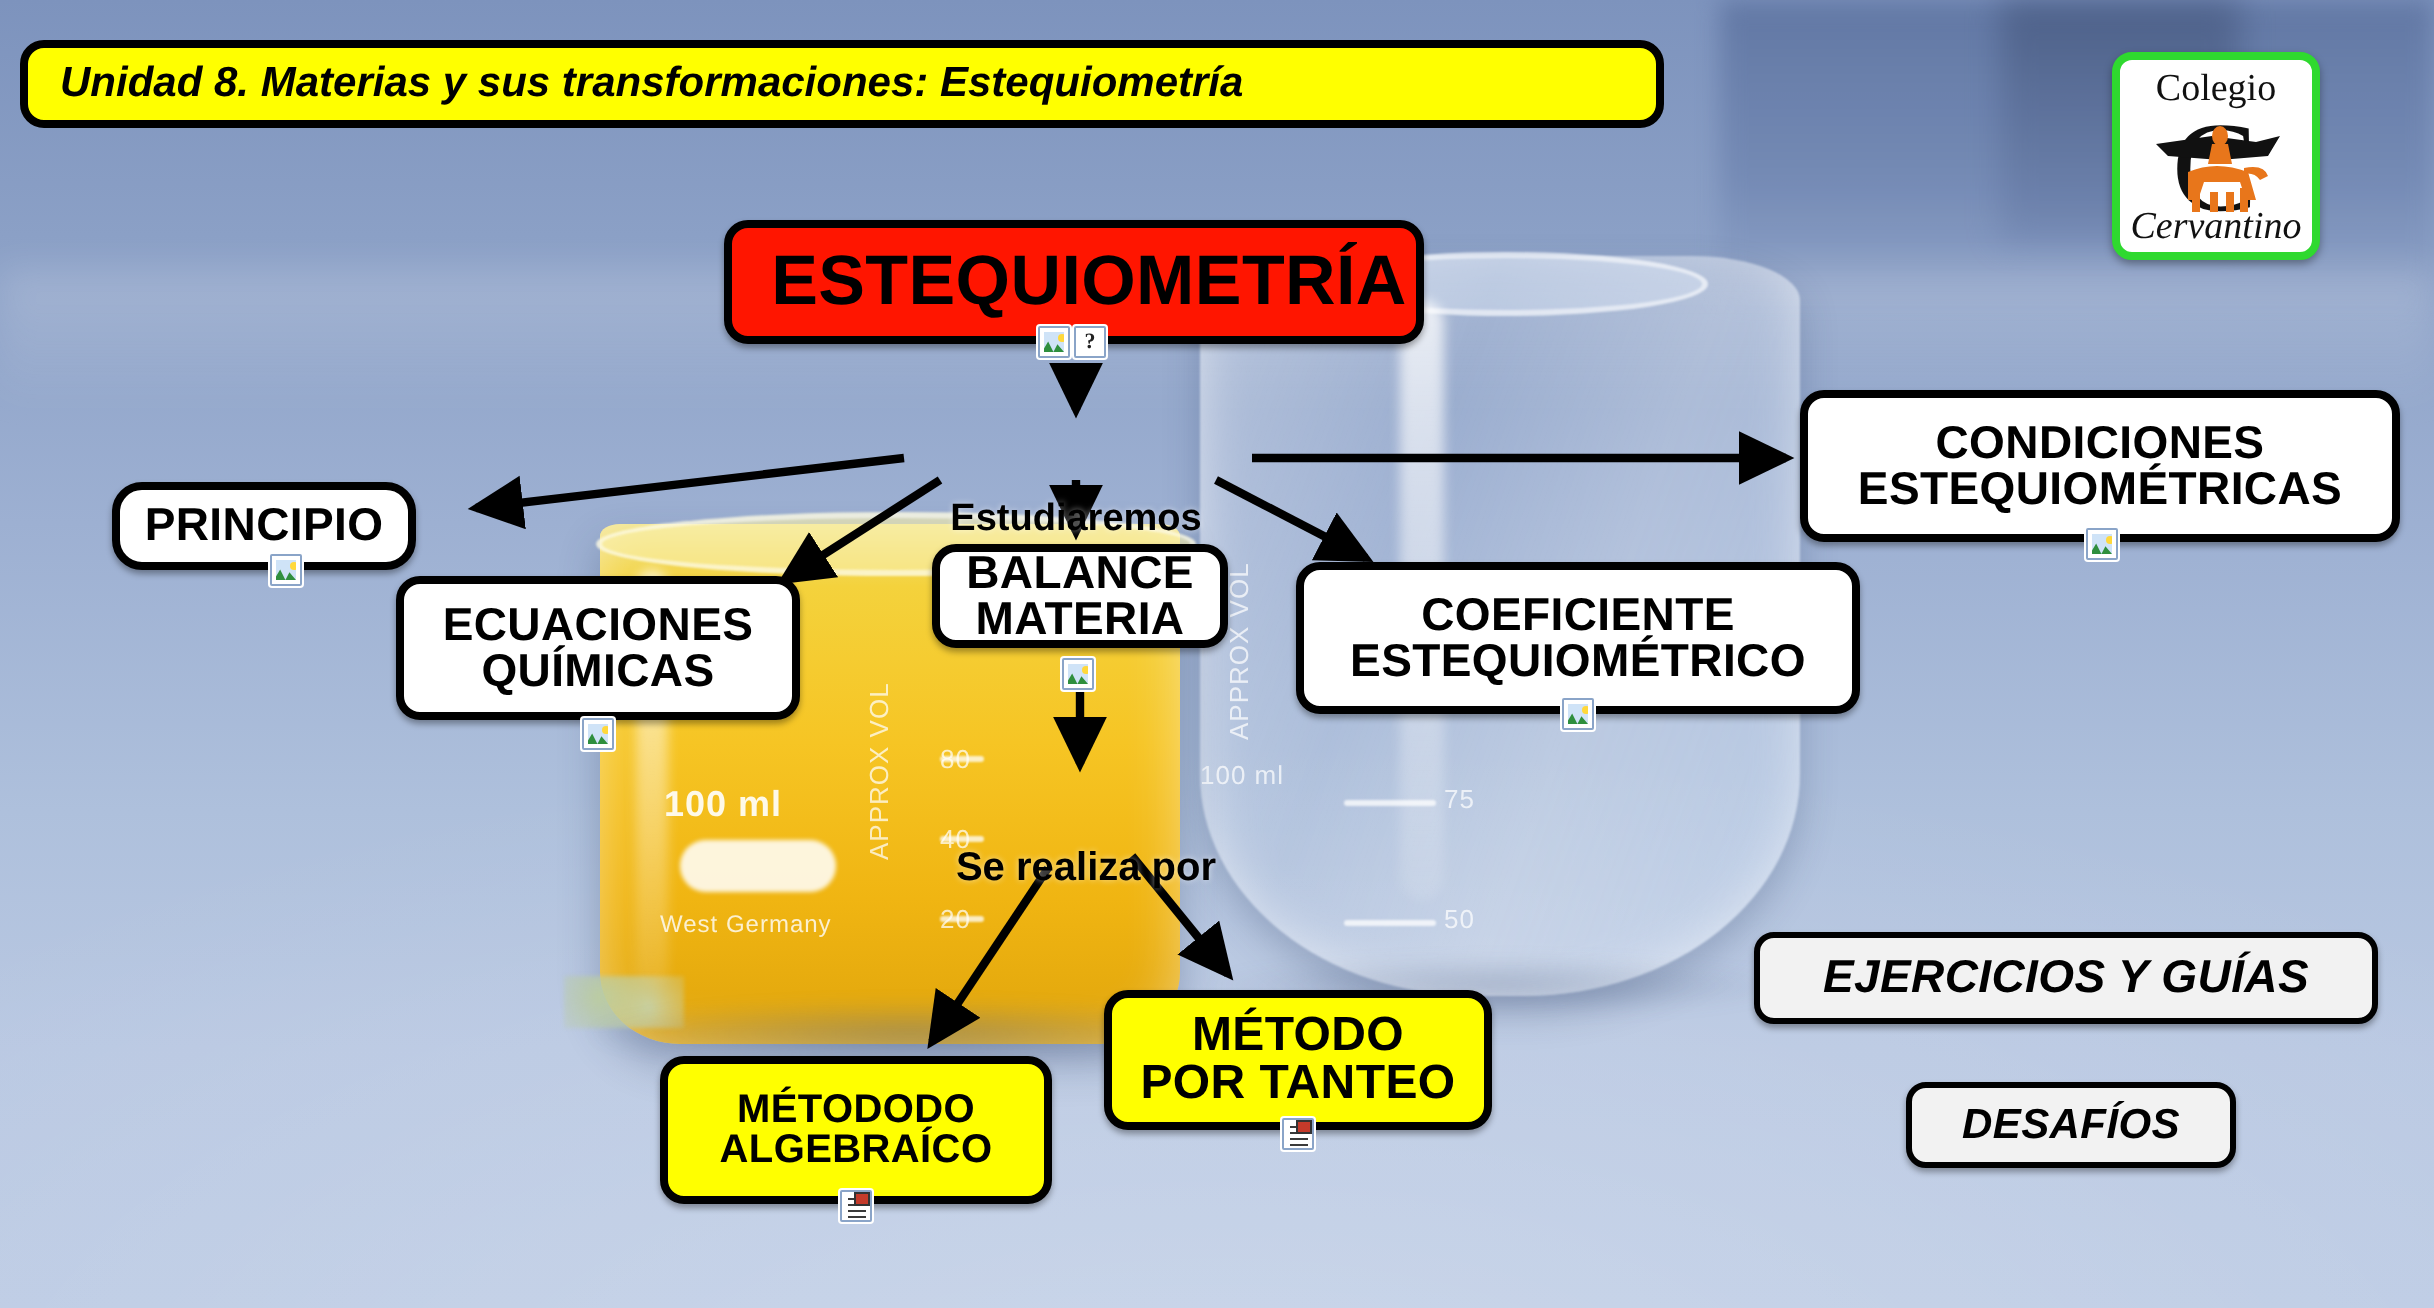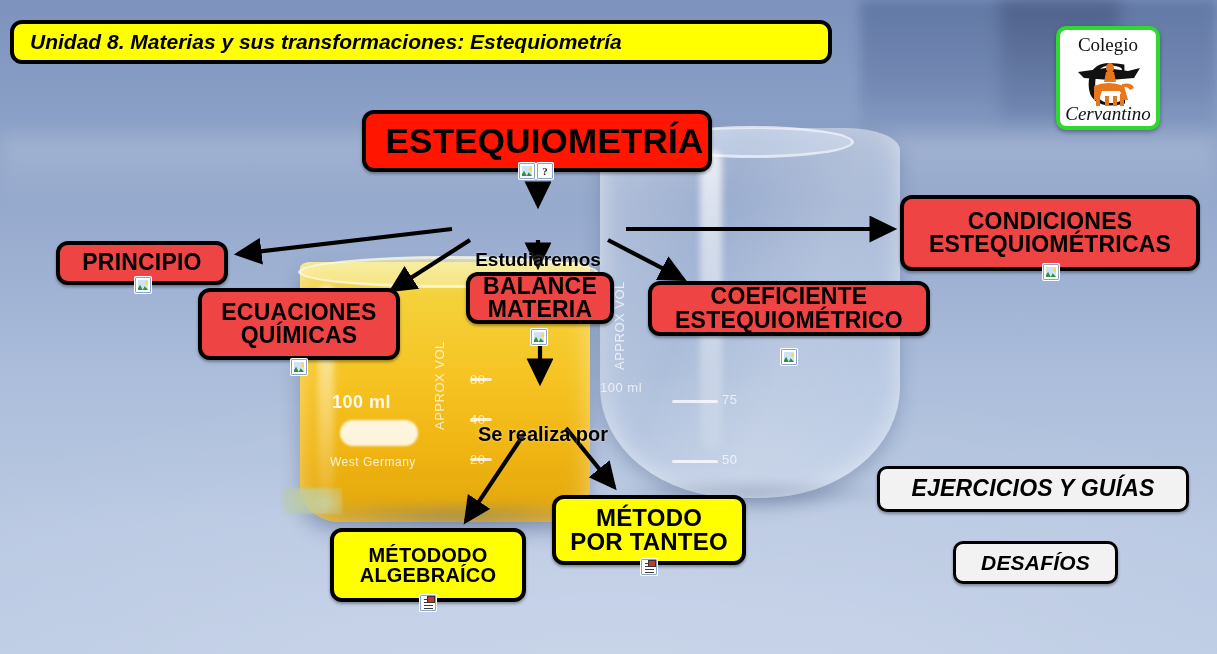--- a/index.html
+++ b/index.html
@@ -61,21 +61,21 @@
   #shadow1{position:absolute;left:290px;top:500px;width:330px;height:34px;
      background:radial-gradient(ellipse at center, rgba(60,80,120,.35), rgba(60,80,120,0) 70%);filter:blur(4px);}
   #shadow2{position:absolute;left:600px;top:478px;width:300px;height:30px;
      background:radial-gradient(ellipse at center, rgba(60,80,120,.28), rgba(60,80,120,0) 70%);filter:blur(4px);}
 
   
   .node{position:absolute;box-sizing:border-box;display:flex;align-items:center;
         justify-content:center;text-align:center;border:4px solid #000;border-radius:12px;
         font-weight:bold;line-height:1.02;letter-spacing:.2px;color:#000;
         box-shadow:0 2px 3px rgba(0,0,0,.35);}
-  .orange{background:#ef4444;}
+  .orange{background:#ffffff;}
   .red{background:#FF1500;}
   .yellow{background:#FFFF00;}
   .white{background:#F2F2F2;font-style:italic;}
 
   .titlebar{position:absolute;left:10px;top:20px;width:822px;height:44px;
      background:#FFFF00;border:4px solid #000;border-radius:12px;box-sizing:border-box;
      display:flex;align-items:center;padding-left:16px;
      font-style:italic;font-weight:bold;font-size:21px;color:#000;}
 
   #logo{position:absolute;left:1056px;top:26px;width:104px;height:104px;
@@ -84,24 +84,24 @@
   #logo-top{position:absolute;left:0;top:4px;width:100%;text-align:center;
      font-size:19px;color:#111;font-family:"Liberation Serif",serif;}
   #logo-bottom{position:absolute;left:0;bottom:1px;width:100%;text-align:center;
      font-size:19px;color:#111;font-family:"Liberation Serif",serif;font-style:italic;}
   #logo-g{position:absolute;left:26px;top:22px;font-size:64px;color:#111;
      font-family:"Liberation Serif",serif;line-height:1;}
   #logo-rider{position:absolute;left:16px;top:26px;width:70px;height:52px;}
 
   
   #n-estequiometria{left:362px;top:110px;width:350px;height:62px;font-size:35px;padding-left:15px;}
-  #n-principio{left:56px;top:241px;width:172px;height:44px;font-size:23px;}
+  #n-principio{left:56px;top:241px;width:152px;height:44px;font-size:23px;border-radius:15px;}
   #n-ecuaciones{left:198px;top:288px;width:202px;height:72px;font-size:23px;}
   #n-balance{left:466px;top:272px;width:148px;height:52px;font-size:23px;}
-  #n-coeficiente{left:648px;top:281px;width:282px;height:55px;font-size:23px;}
+  #n-coeficiente{left:648px;top:281px;width:282px;height:76px;font-size:23px;}
   #n-condiciones{left:900px;top:195px;width:300px;height:76px;font-size:23px;}
   #n-algebraico{left:330px;top:528px;width:196px;height:74px;font-size:20px;}
   #n-tanteo{left:552px;top:495px;width:194px;height:70px;font-size:24px;}
   #n-ejercicios{left:877px;top:466px;width:312px;height:46px;font-size:23px;border-width:3px;border-radius:10px;}
   #n-desafios{left:953px;top:541px;width:165px;height:43px;font-size:21px;border-width:3px;border-radius:10px;}
 
   .plain{position:absolute;font-weight:bold;color:#000;text-align:center;
          line-height:1.05;text-shadow:0 0 3px rgba(255,255,255,.55);margin-top:34px;}
   #t-estudiaremos{left:456px;top:216px;width:164px;font-size:19px;}
   #t-serealiza{left:470px;top:390px;width:146px;font-size:20px;}

